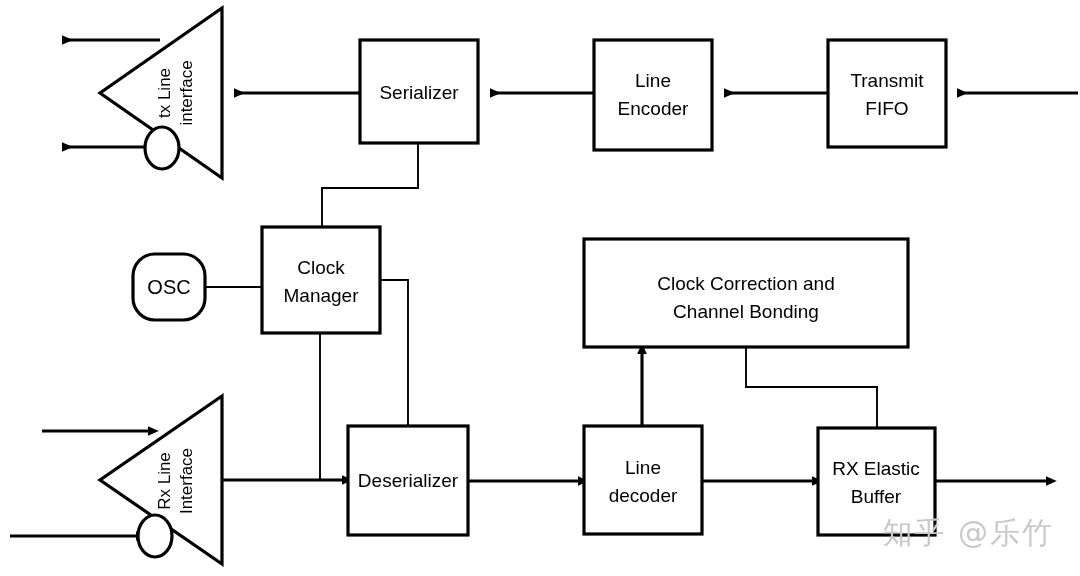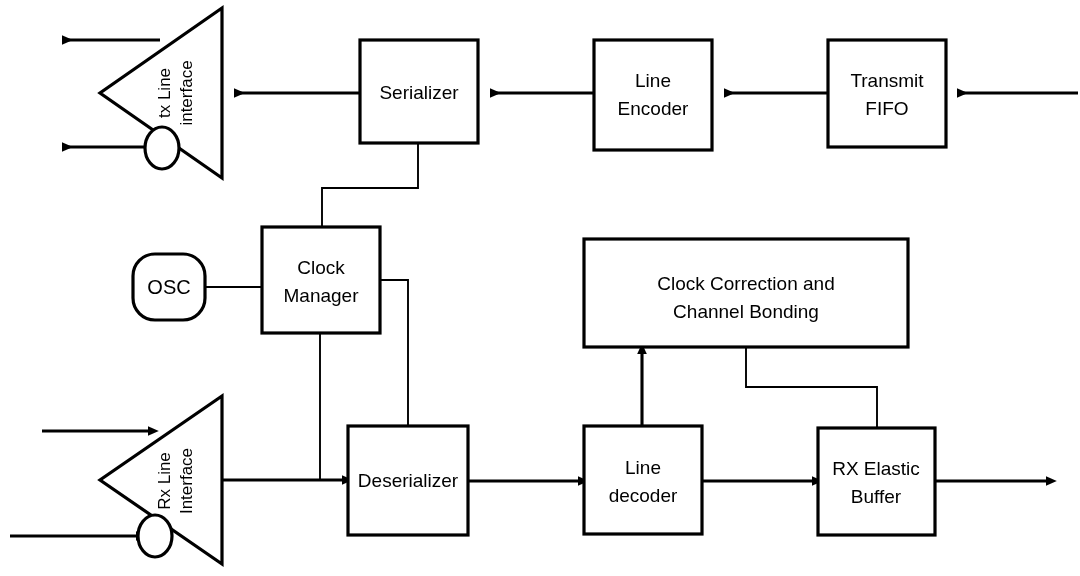--- a/index.html
+++ b/index.html
@@ -213,14 +213,15 @@
     </g>
 
     <g>
       <rect class="shape" x="818" y="428" width="117" height="107"></rect>
       <text class="blk-label" x="876" y="470">RX Elastic</text>
       <text class="blk-label" x="876" y="498">Buffer</text>
     </g>
 
   </svg>
 
+  <div class="watermark">知乎 @乐竹</div>
 
 </div>
 
 </body></html>

